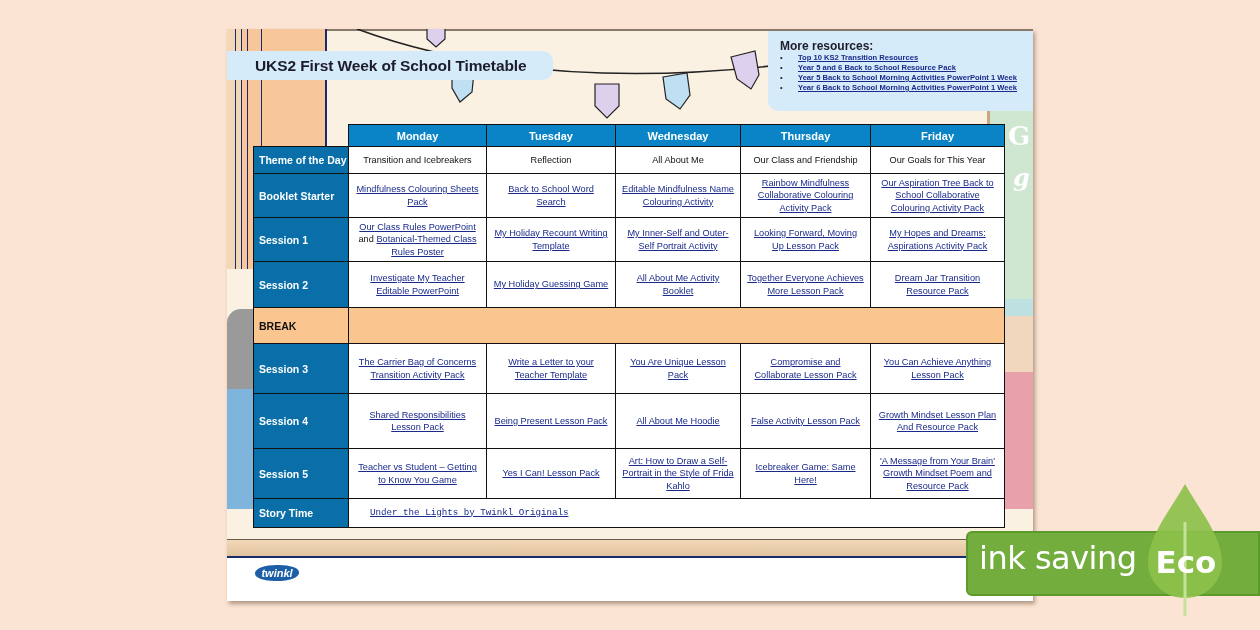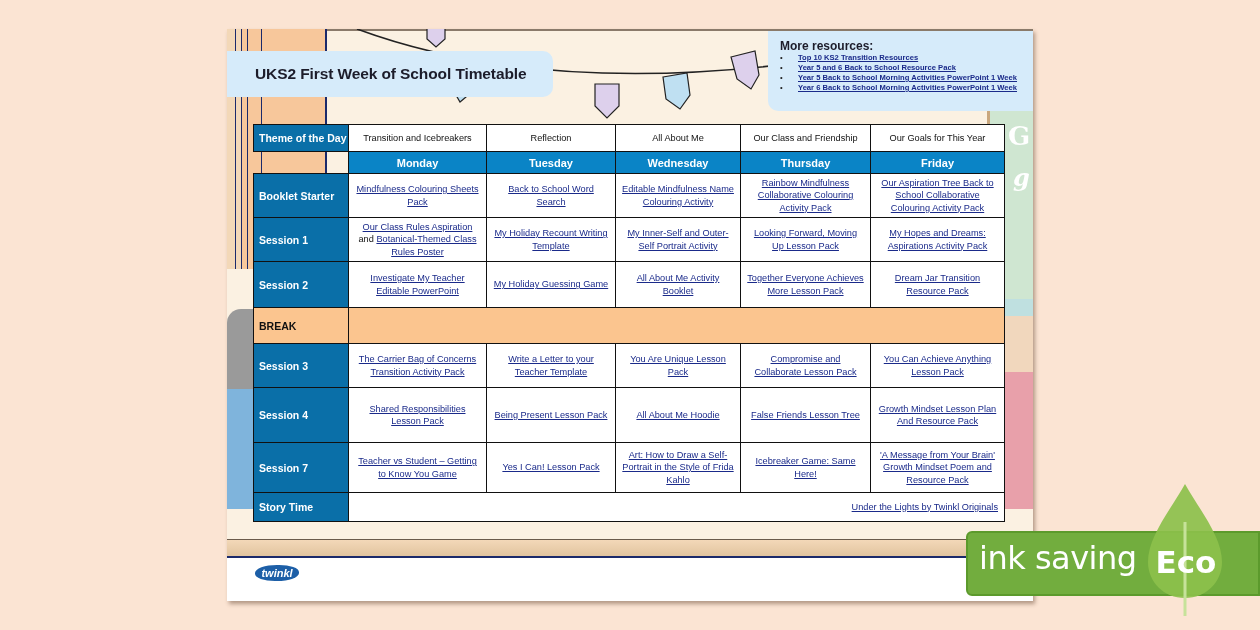--- a/index.html
+++ b/index.html
@@ -39,21 +39,21 @@
     background: linear-gradient(180deg, #bfe0e0 0 8%, #f1d7bd 8% 35%, #e8a0aa 35% 100%);
   }
   .bg-desk {
     position:absolute; left:0; top:510px; width:806px; height:18px;
     background: linear-gradient(180deg, #f3d8b8, #e0c39e);
     border-top:1px solid #6a5a4a;
   }
   .bunting { position:absolute; left:60px; top:0; width:680px; height:100px; }
   
   .title-box {
-    position:absolute; left:0; top:22px; width:326px; height:46px;
+    position:absolute; left:0; top:22px; width:326px; height:29px;
     background:#d6ebfa; border-radius:0 10px 10px 0;
     display:flex; align-items:center; padding-left:28px;
   }
   .title-box h1 { font: bold 15.5px "Liberation Sans", sans-serif; color:#1c1c2a; letter-spacing:-0.1px; }
   
   .res-box {
     position:absolute; left:541px; top:2px; width:265px; height:80px;
     background:#d6ebfa; border-radius:0 0 0 10px; padding:8px 0 0 12px;
   }
   .res-box h2 { font: bold 12px "Liberation Sans", sans-serif; color:#1c1c2a; margin-bottom:0; }
@@ -77,21 +77,21 @@
     text-align:left; padding-left:5px;
   }
   .timetable td.cell { background:#fff; font-size:9.2px; line-height:12.5px; padding:0 6px; color:#1a2a8a; }
   .timetable td.theme { color:#111; font-size:9.2px; }
   .timetable td.cell a { color:#1a2a8a; text-decoration:underline; }
   .timetable td.cell .plain { color:#111; }
   .timetable tr.breakrow td { background:#fbc58f; height:36px; }
   .timetable tr.breakrow td.rowhead-break {
     text-align:left; padding-left:5px; color:#111; font: bold 10.5px "Liberation Sans", sans-serif; background:#fbc58f;
   }
-  .timetable td.story { text-align:right; padding-left:5px; }
+  .timetable td.story { text-align:left; padding-left:21px;font-family:Liberation Mono, monospace; }
   
   .footer {
     position:absolute; left:0; top:527px; width:806px; height:45px;
     background:#fff; border-top:2px solid #1b2a6b;
   }
   .twinkl-logo {
     position:absolute; left:28px; top:7px; width:44px; height:16px;
     background:#1d5fa7; border-radius:50% 45% 50% 45%;
     color:#fff; font: italic bold 11px "Liberation Sans", sans-serif;
     display:flex; align-items:center; justify-content:center;
@@ -168,86 +168,86 @@
   <table class="timetable">
     <colgroup>
       <col style="width:95px">
         <col style="width:138px">
         <col style="width:129px">
         <col style="width:125px">
         <col style="width:130px">
         <col style="width:134px">
     </colgroup>
     <tbody>
-        <tr style="height:27px">
+        <tr>
+      <th class="corner"></th>
+      <th class="day">Monday</th>
+      <th class="day">Tuesday</th>
+      <th class="day">Wednesday</th>
+      <th class="day">Thursday</th>
+      <th class="day">Friday</th>
+    </tr>
+    <tr style="height:27px">
       <td class="rowhead">Theme of the Day</td>
       <td class="cell theme">Transition and Icebreakers</td>
       <td class="cell theme">Reflection</td>
       <td class="cell theme">All About Me</td>
       <td class="cell theme">Our Class and Friendship</td>
       <td class="cell theme">Our Goals for This Year</td>
-    </tr>
-    <tr>
-      <th class="corner"></th>
-      <th class="day">Monday</th>
-      <th class="day">Tuesday</th>
-      <th class="day">Wednesday</th>
-      <th class="day">Thursday</th>
-      <th class="day">Friday</th>
     </tr>
     <tr style="height:44px">
       <td class="rowhead">Booklet Starter</td>
       <td class="cell"><a>Mindfulness Colouring Sheets Pack</a></td>
       <td class="cell"><a>Back to School Word Search</a></td>
       <td class="cell"><a>Editable Mindfulness Name Colouring Activity</a></td>
       <td class="cell"><a>Rainbow Mindfulness Collaborative Colouring Activity Pack</a></td>
       <td class="cell"><a>Our Aspiration Tree Back to School Collaborative Colouring Activity Pack</a></td>
     </tr>
     <tr style="height:44px">
       <td class="rowhead">Session 1</td>
       <td class="cell">
-        <a>Our Class Rules Aspiration</a><br>
+        <a>Our Class Rules PowerPoint</a><br>
         <span class="plain">and</span>
         <a>Botanical-Themed Class Rules Poster</a>
       </td>
       <td class="cell"><a>My Holiday Recount Writing Template</a></td>
       <td class="cell"><a>My Inner-Self and Outer-Self Portrait Activity</a></td>
       <td class="cell"><a>Looking Forward, Moving Up Lesson Pack</a></td>
       <td class="cell"><a>My Hopes and Dreams: Aspirations Activity Pack</a></td>
     </tr>
     <tr style="height:46px">
       <td class="rowhead">Session 2</td>
       <td class="cell"><a>Investigate My Teacher Editable PowerPoint</a></td>
       <td class="cell"><a>My Holiday Guessing Game</a></td>
       <td class="cell"><a>All About Me Activity Booklet</a></td>
       <td class="cell"><a>Together Everyone Achieves More Lesson Pack</a></td>
       <td class="cell"><a>Dream Jar Transition Resource Pack</a></td>
     </tr>
     <tr class="breakrow">
       <td class="rowhead-break">BREAK</td>
       <td colspan="5"></td>
     </tr>
-    <tr style="height:44px">
+    <tr style="height:50px">
       <td class="rowhead">Session 3</td>
       <td class="cell"><a>The Carrier Bag of Concerns Transition Activity Pack</a></td>
       <td class="cell"><a>Write a Letter to your Teacher Template</a></td>
       <td class="cell"><a>You Are Unique Lesson Pack</a></td>
       <td class="cell"><a>Compromise and Collaborate Lesson Pack</a></td>
       <td class="cell"><a>You Can Achieve Anything Lesson Pack</a></td>
     </tr>
     <tr style="height:55px">
       <td class="rowhead">Session 4</td>
       <td class="cell"><a>Shared Responsibilities Lesson Pack</a></td>
       <td class="cell"><a>Being Present Lesson Pack</a></td>
       <td class="cell"><a>All About Me Hoodie</a></td>
-      <td class="cell"><a>False Friends Lesson Tree</a></td>
+      <td class="cell"><a>False Activity Lesson Pack</a></td>
       <td class="cell"><a>Growth Mindset Lesson Plan And Resource Pack</a></td>
     </tr>
     <tr style="height:50px">
-      <td class="rowhead">Session 7</td>
+      <td class="rowhead">Session 5</td>
       <td class="cell"><a>Teacher vs Student – Getting to Know You Game</a></td>
       <td class="cell"><a>Yes I Can! Lesson Pack</a></td>
       <td class="cell"><a>Art: How to Draw a Self-Portrait in the Style of Frida Kahlo</a></td>
       <td class="cell"><a>Icebreaker Game: Same Here!</a></td>
       <td class="cell"><a>'A Message from Your Brain' Growth Mindset Poem and Resource Pack</a></td>
     </tr>
     <tr style="height:29px">
       <td class="rowhead">Story Time</td>
       <td class="cell story" colspan="5"><a>Under the Lights by Twinkl Originals</a></td>
     </tr>

